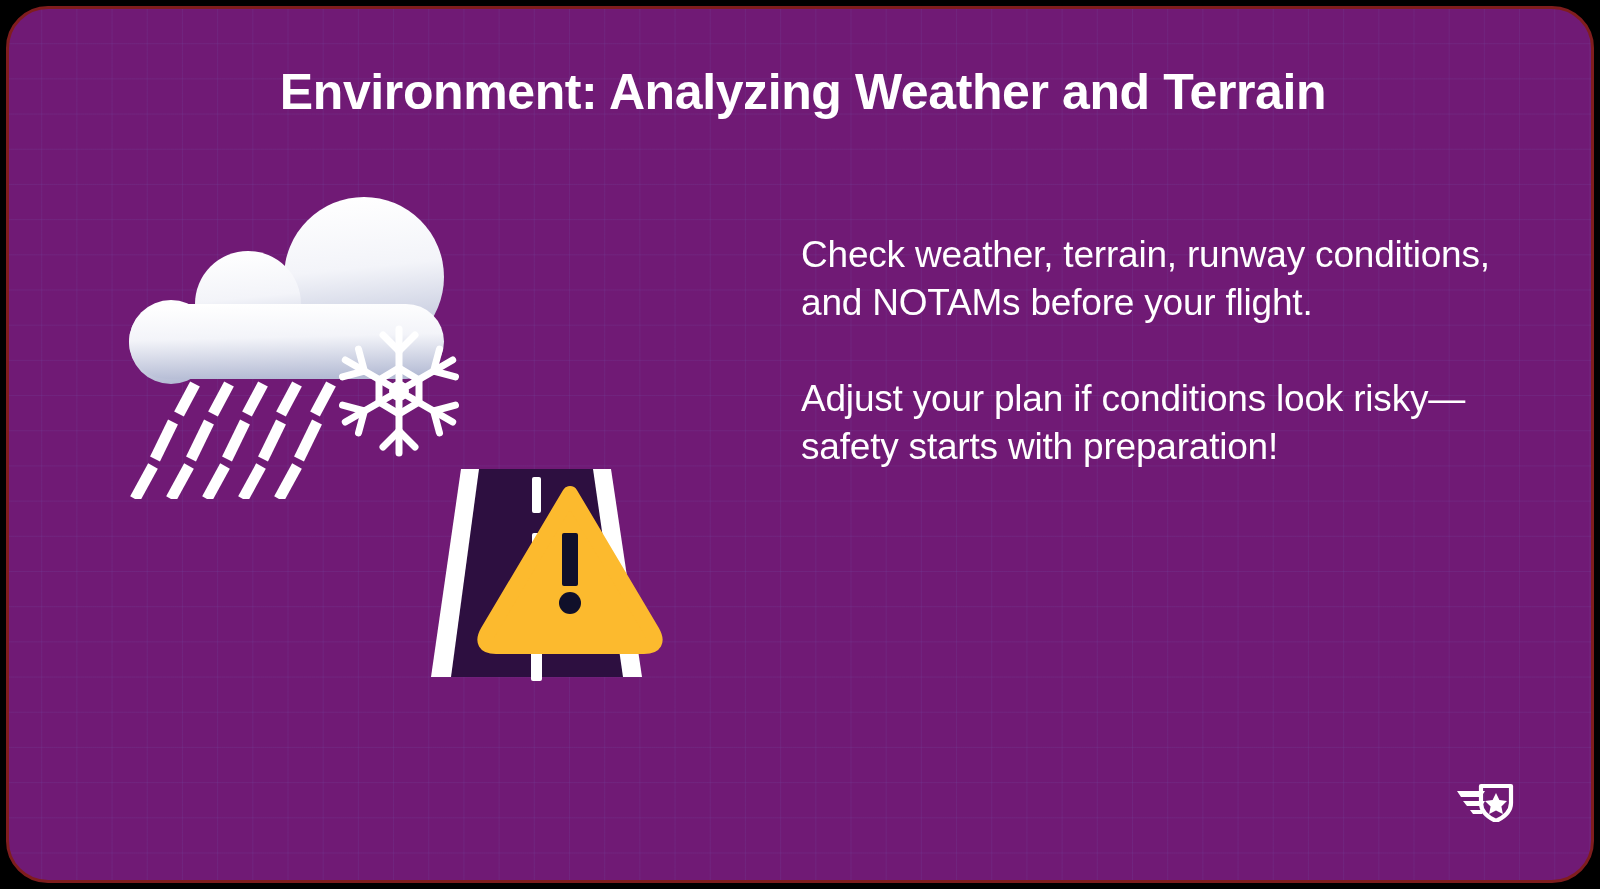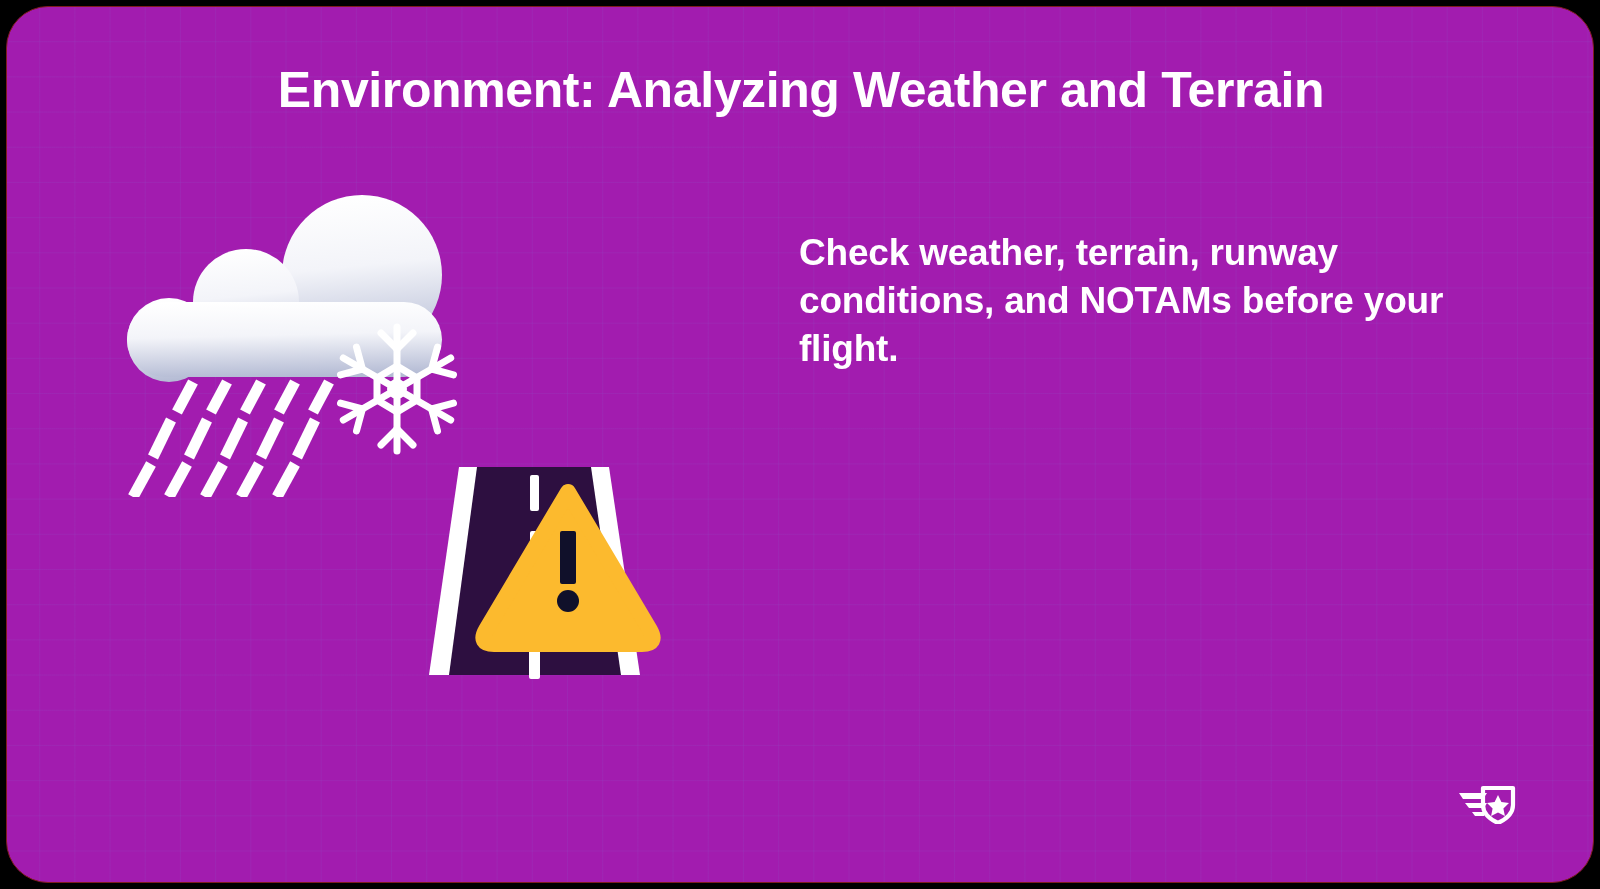--- a/index.html
+++ b/index.html
@@ -15,23 +15,23 @@
   }
 
   
   #card {
     position: absolute;
     left: 6px;
     top: 6px;
     width: 1588px;
     height: 877px;
     border-radius: 42px;
-    background-color: #a21caf;
+    background-color: #701a75;
     box-sizing: border-box;
-    border: 1px solid #7f1d1d;
+    border: 3px solid #7f1d1d;
     overflow: hidden;
   }
   #grid {
     position: absolute;
     inset: 0;
     background-image:
       linear-gradient(to right, rgba(120,150,225,0.085) 1px, transparent 1px),
       linear-gradient(to bottom, rgba(120,150,225,0.085) 1px, transparent 1px);
     background-size: 35.2px 35.2px;
     background-position: -3px -1px;
@@ -78,21 +78,21 @@
 
   
   #body-text {
     position: absolute;
     left: 792px;
     top: 222px;
     width: 730px;
     color: #ffffff;
     font-size: 37px;
     line-height: 48px;
-    font-weight: 700;
+    font-weight: 400;
     letter-spacing: -0.2px;
   }
   #body-text p {
     margin: 0 0 48px 0;
   }
   #body-text p:last-child { margin-bottom: 0; }
 
   
   #logo {
     position: absolute;
@@ -220,20 +220,21 @@
       <g>
         <path d="M133 28 L215 166 Q223 180 207 180 L59 180 Q43 180 51 166 Z" transform="translate(38,-3)" fill="#fcba2e" stroke="#fcba2e" stroke-width="16" stroke-linejoin="round"></path>
         <rect x="163" y="64" width="16" height="53" rx="2" fill="#10102a"></rect>
         <circle cx="171" cy="134" r="11" fill="#10102a"></circle>
       </g>
     </svg>
   </div>
 
   <div id="body-text">
     <p>Check weather, terrain, runway conditions, and NOTAMs before your flight.</p>
+    <p>Adjust your plan if conditions look risky—safety starts with preparation!</p>
   </div>
 
   <div id="logo">
     <svg id="logo-mark" width="62" height="46" viewBox="0 0 62 46">
       <g fill="#ffffff">
 
         <path d="M2 15 L30 15 L26 21 L6 21 Z"></path>
         <path d="M8 25 L30 25 L27 30 L12 30 Z"></path>
         <path d="M15 34 L29 34 L27 38 L18 38 Z"></path>
       </g>

